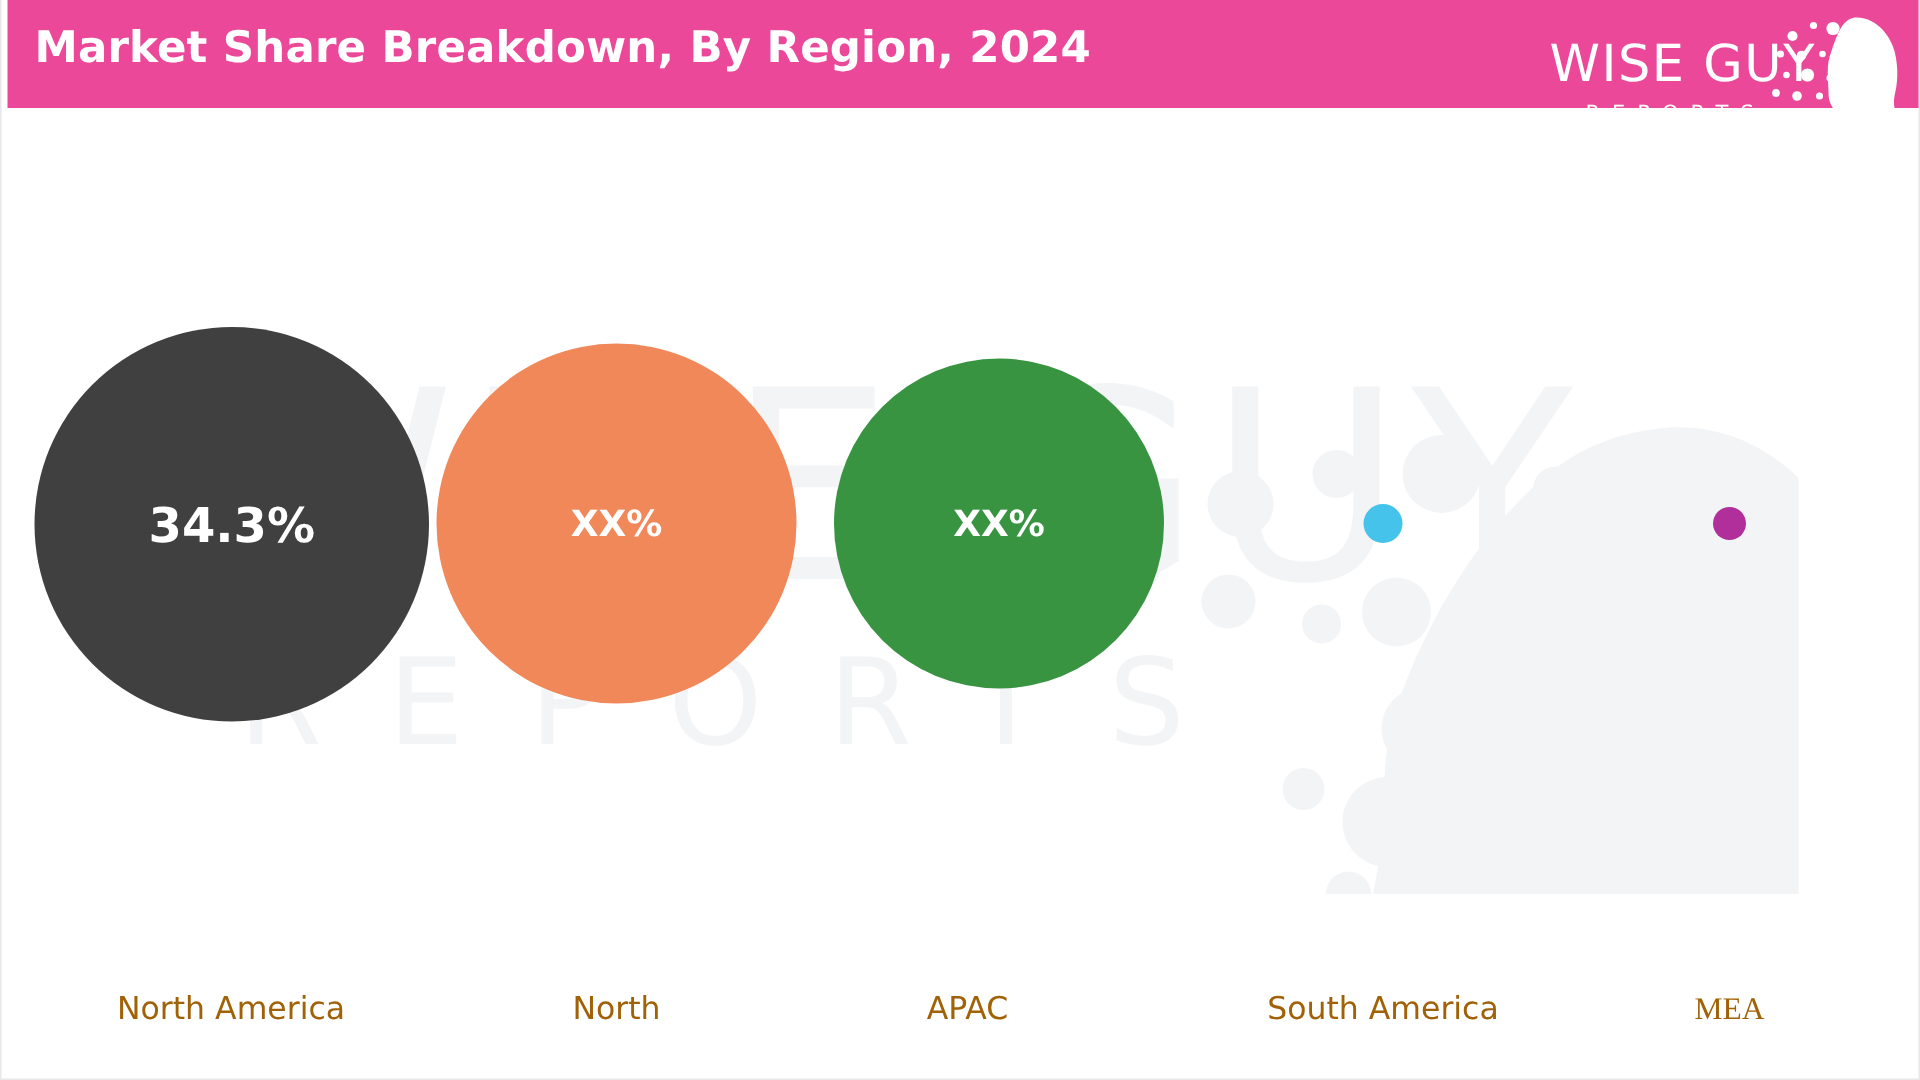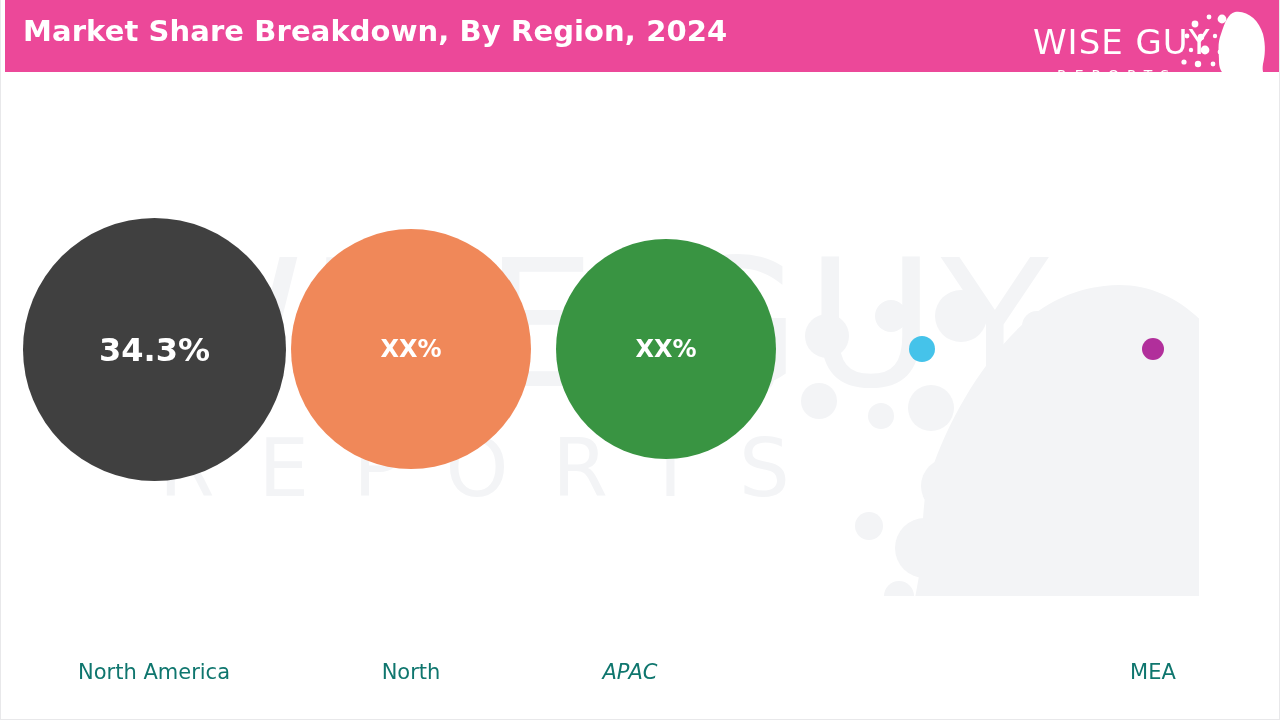--- a/index.html
+++ b/index.html
@@ -85,21 +85,21 @@
     left:0; top:660px;
     width:1280px; height:50px;
     z-index:10;
   }
   .axis-label {
     position:absolute;
     top:0;
     transform:translateX(-50%);
     font-family:"DejaVu Sans", sans-serif;
     font-size:21px;
-    color:#0f766e;
+    color:#a16207;
     white-space:nowrap;
     line-height:1.2;
   }
 </style>
 </head>
 <body>
 
 <div class="page">
 
   <div class="watermark">
@@ -230,17 +230,18 @@
     </div>
 
     <div class="bubble" style="width:22px;height:22px;left:1141px;top:238px;background:#b12f9b;">
       <span class="bubble-label" style="font-size:12px;"></span>
     </div>
   </div>
 
   <div class="axis">
     <span class="axis-label" style="left:153px;">North America</span>
     <span class="axis-label" style="left:410px;">North</span>
-    <span class="axis-label" style="left:629px;font-style:italic;">APAC</span>
-    <span class="axis-label" style="left:1152px;">MEA</span>
+    <span class="axis-label" style="left:644px;">APAC</span>
+    <span class="axis-label" style="left:921px;">South America</span>
+    <span class="axis-label" style="left:1152px;font-family:Liberation Serif, serif;">MEA</span>
   </div>
 
 </div>
 
 </body></html>

